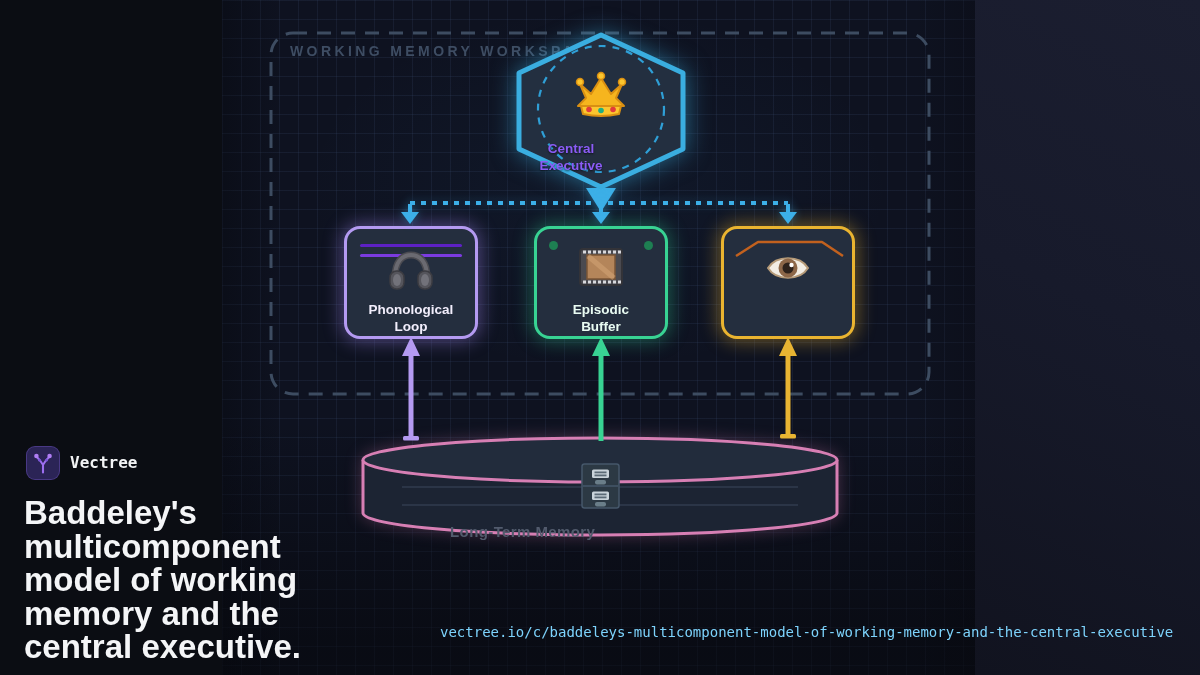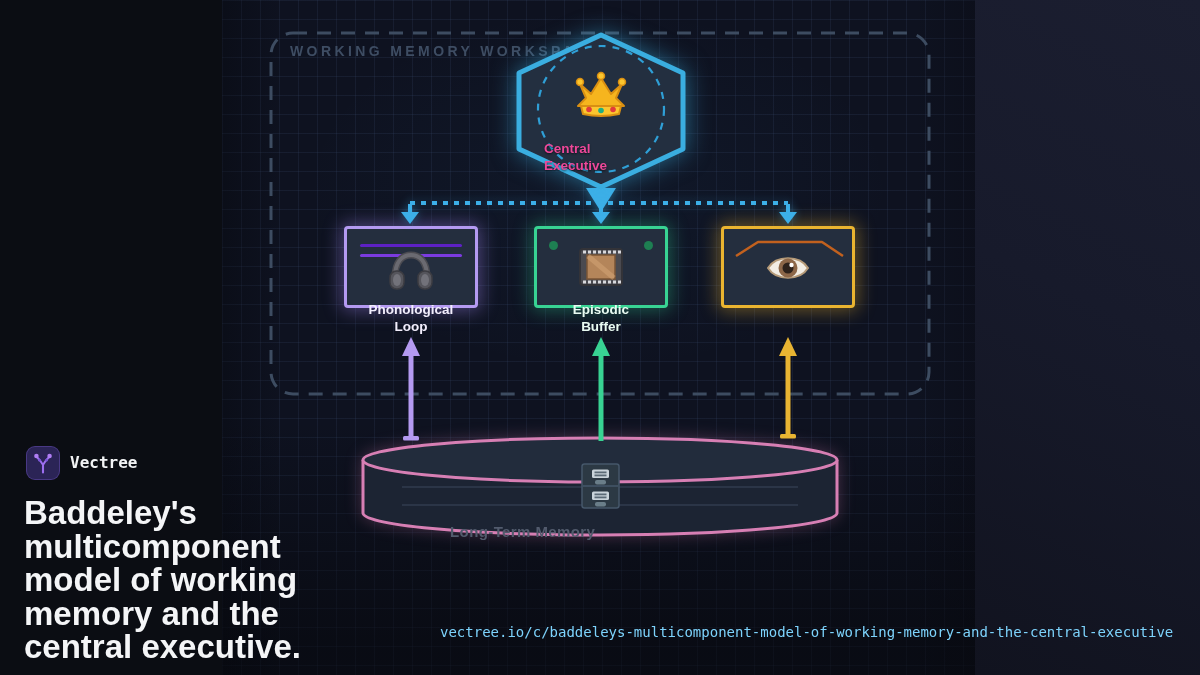--- a/index.html
+++ b/index.html
@@ -32,22 +32,22 @@
   
   .workspace-label {
     position:absolute; left:290px; top:43px;
     font-size:14px; font-weight:bold; letter-spacing:3.4px; color:#3e4d63;
     white-space:nowrap;
   }
   
   .diagram-svg { position:absolute; left:0; top:0; }
   
   .node-box {
-    position:absolute; top:226px; width:134px; height:82px;
-    border-radius:4px; background:#242e3e;
+    position:absolute; top:226px; width:134px; height:113px;
+    border-radius:16px; background:#242e3e;
   }
   .node-box.purple { left:344px; border:3px solid #b49af1; box-shadow:0 0 18px 3px rgba(167,139,250,0.40); }
   .node-box.green  { left:534px; border:3px solid #38d393; box-shadow:0 0 18px 3px rgba(52,211,153,0.35); }
   .node-box.gold   { left:721px; border:3px solid #eab430; box-shadow:0 0 18px 3px rgba(234,180,48,0.40); }
   .node-label {
     position:absolute; left:0; top:72px; width:100%;
     text-align:center; font-size:13.5px; font-weight:bold; line-height:17px;
     white-space:pre-line;
   }
   .node-box.purple .node-label { color:#f2eefc; }
@@ -56,22 +56,22 @@
   .deco-line { position:absolute; left:13px; width:102px; height:3px; border-radius:2px; }
   .deco-line.l1 { top:15px; background:#5d21c4; }
   .deco-line.l2 { top:25px; background:#7b3be0; }
   .deco-dot { position:absolute; top:12px; width:9px; height:9px; border-radius:50%; background:#1e7f52; }
   .deco-dot.left { left:12px; } .deco-dot.right { right:12px; }
   .deco-roof { position:absolute; left:0; top:0; }
   .node-icon { position:absolute; left:50%; transform:translateX(-50%); }
   .icon-headphones { top:18px; } .icon-film { top:18px; } .icon-eye { top:23px; }
   
   .hex-label {
-    position:absolute; left:544px; top:141px; width:140px;
-    color:#ec4899; font-size:13.5px; font-weight:bold;
+    position:absolute; left:501px; top:141px; width:140px;
+    text-align:center; color:#8b5cf6; font-size:13.5px; font-weight:bold;
     line-height:16.5px; white-space:pre-line; text-shadow:0 1px 2px rgba(0,0,0,.6);
   }
   .crown-wrap { position:absolute; left:572px; top:68px; width:58px; height:52px; }
   
   .ltm-label {
     position:absolute; left:450px; top:523px; width:300px; text-align:left;
     font-size:15px; font-weight:bold; letter-spacing:0.4px; color:#525b6d;
   }
   
   .brand-row { position:absolute; left:26px; top:446px; height:34px; }

